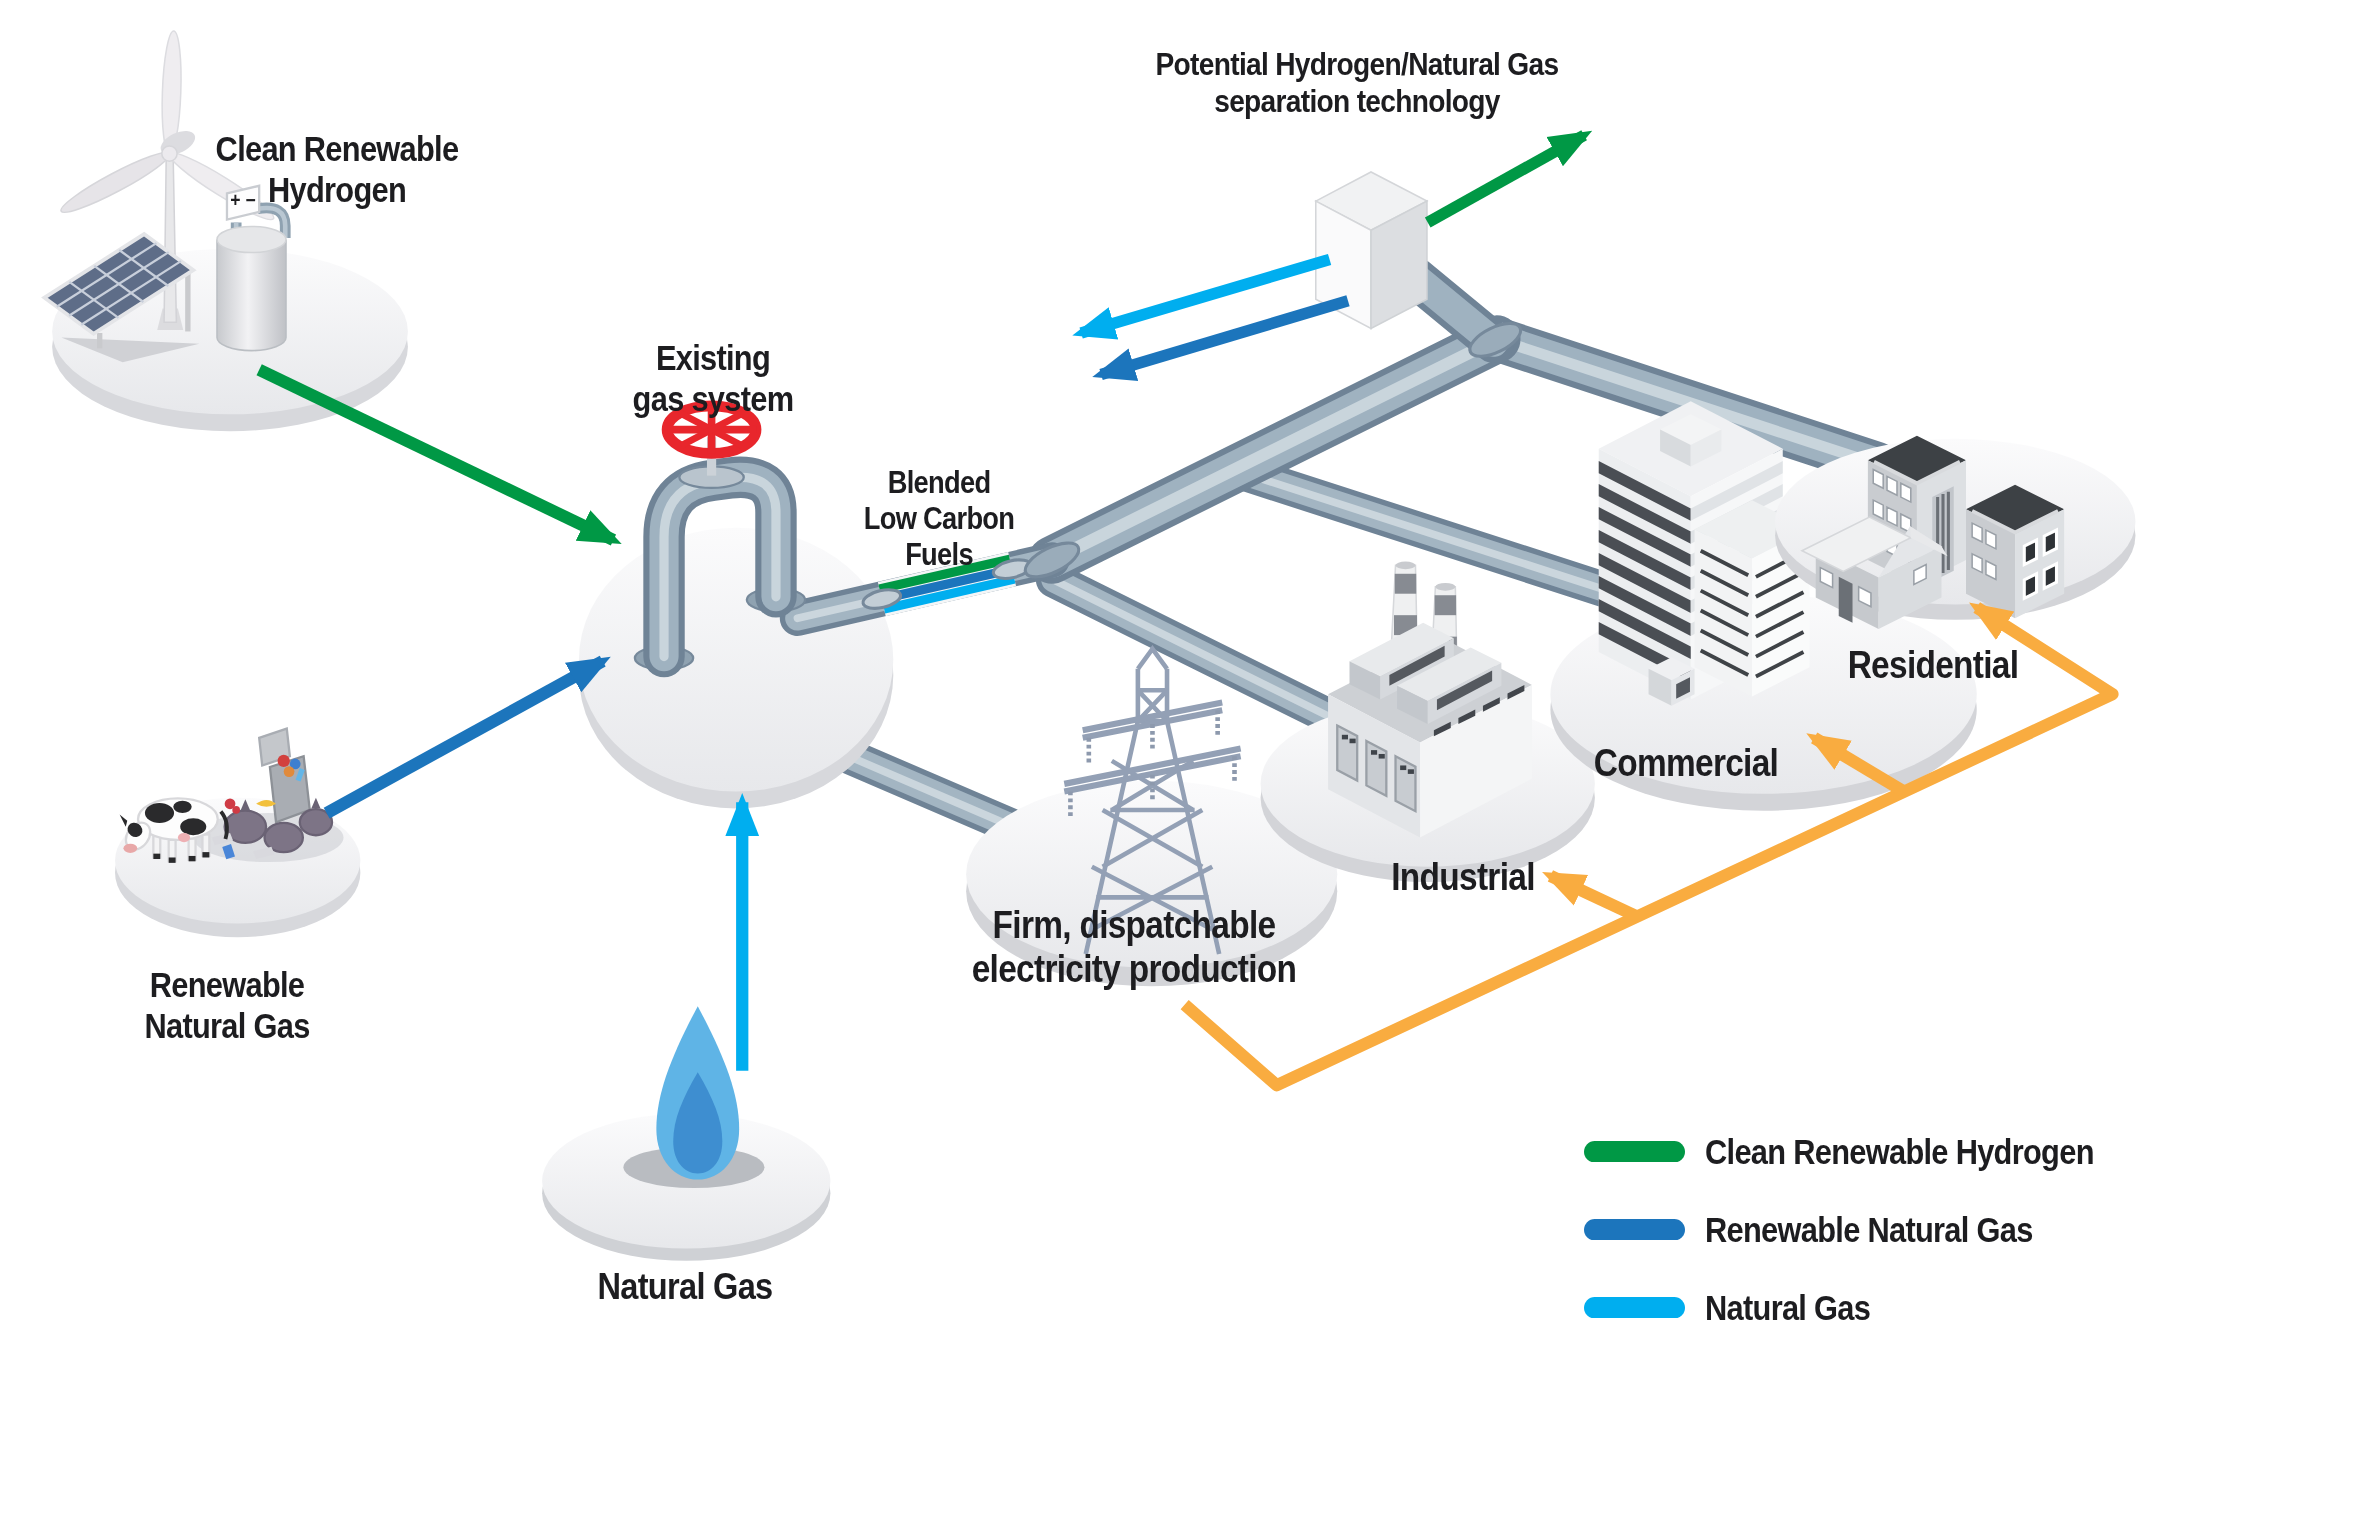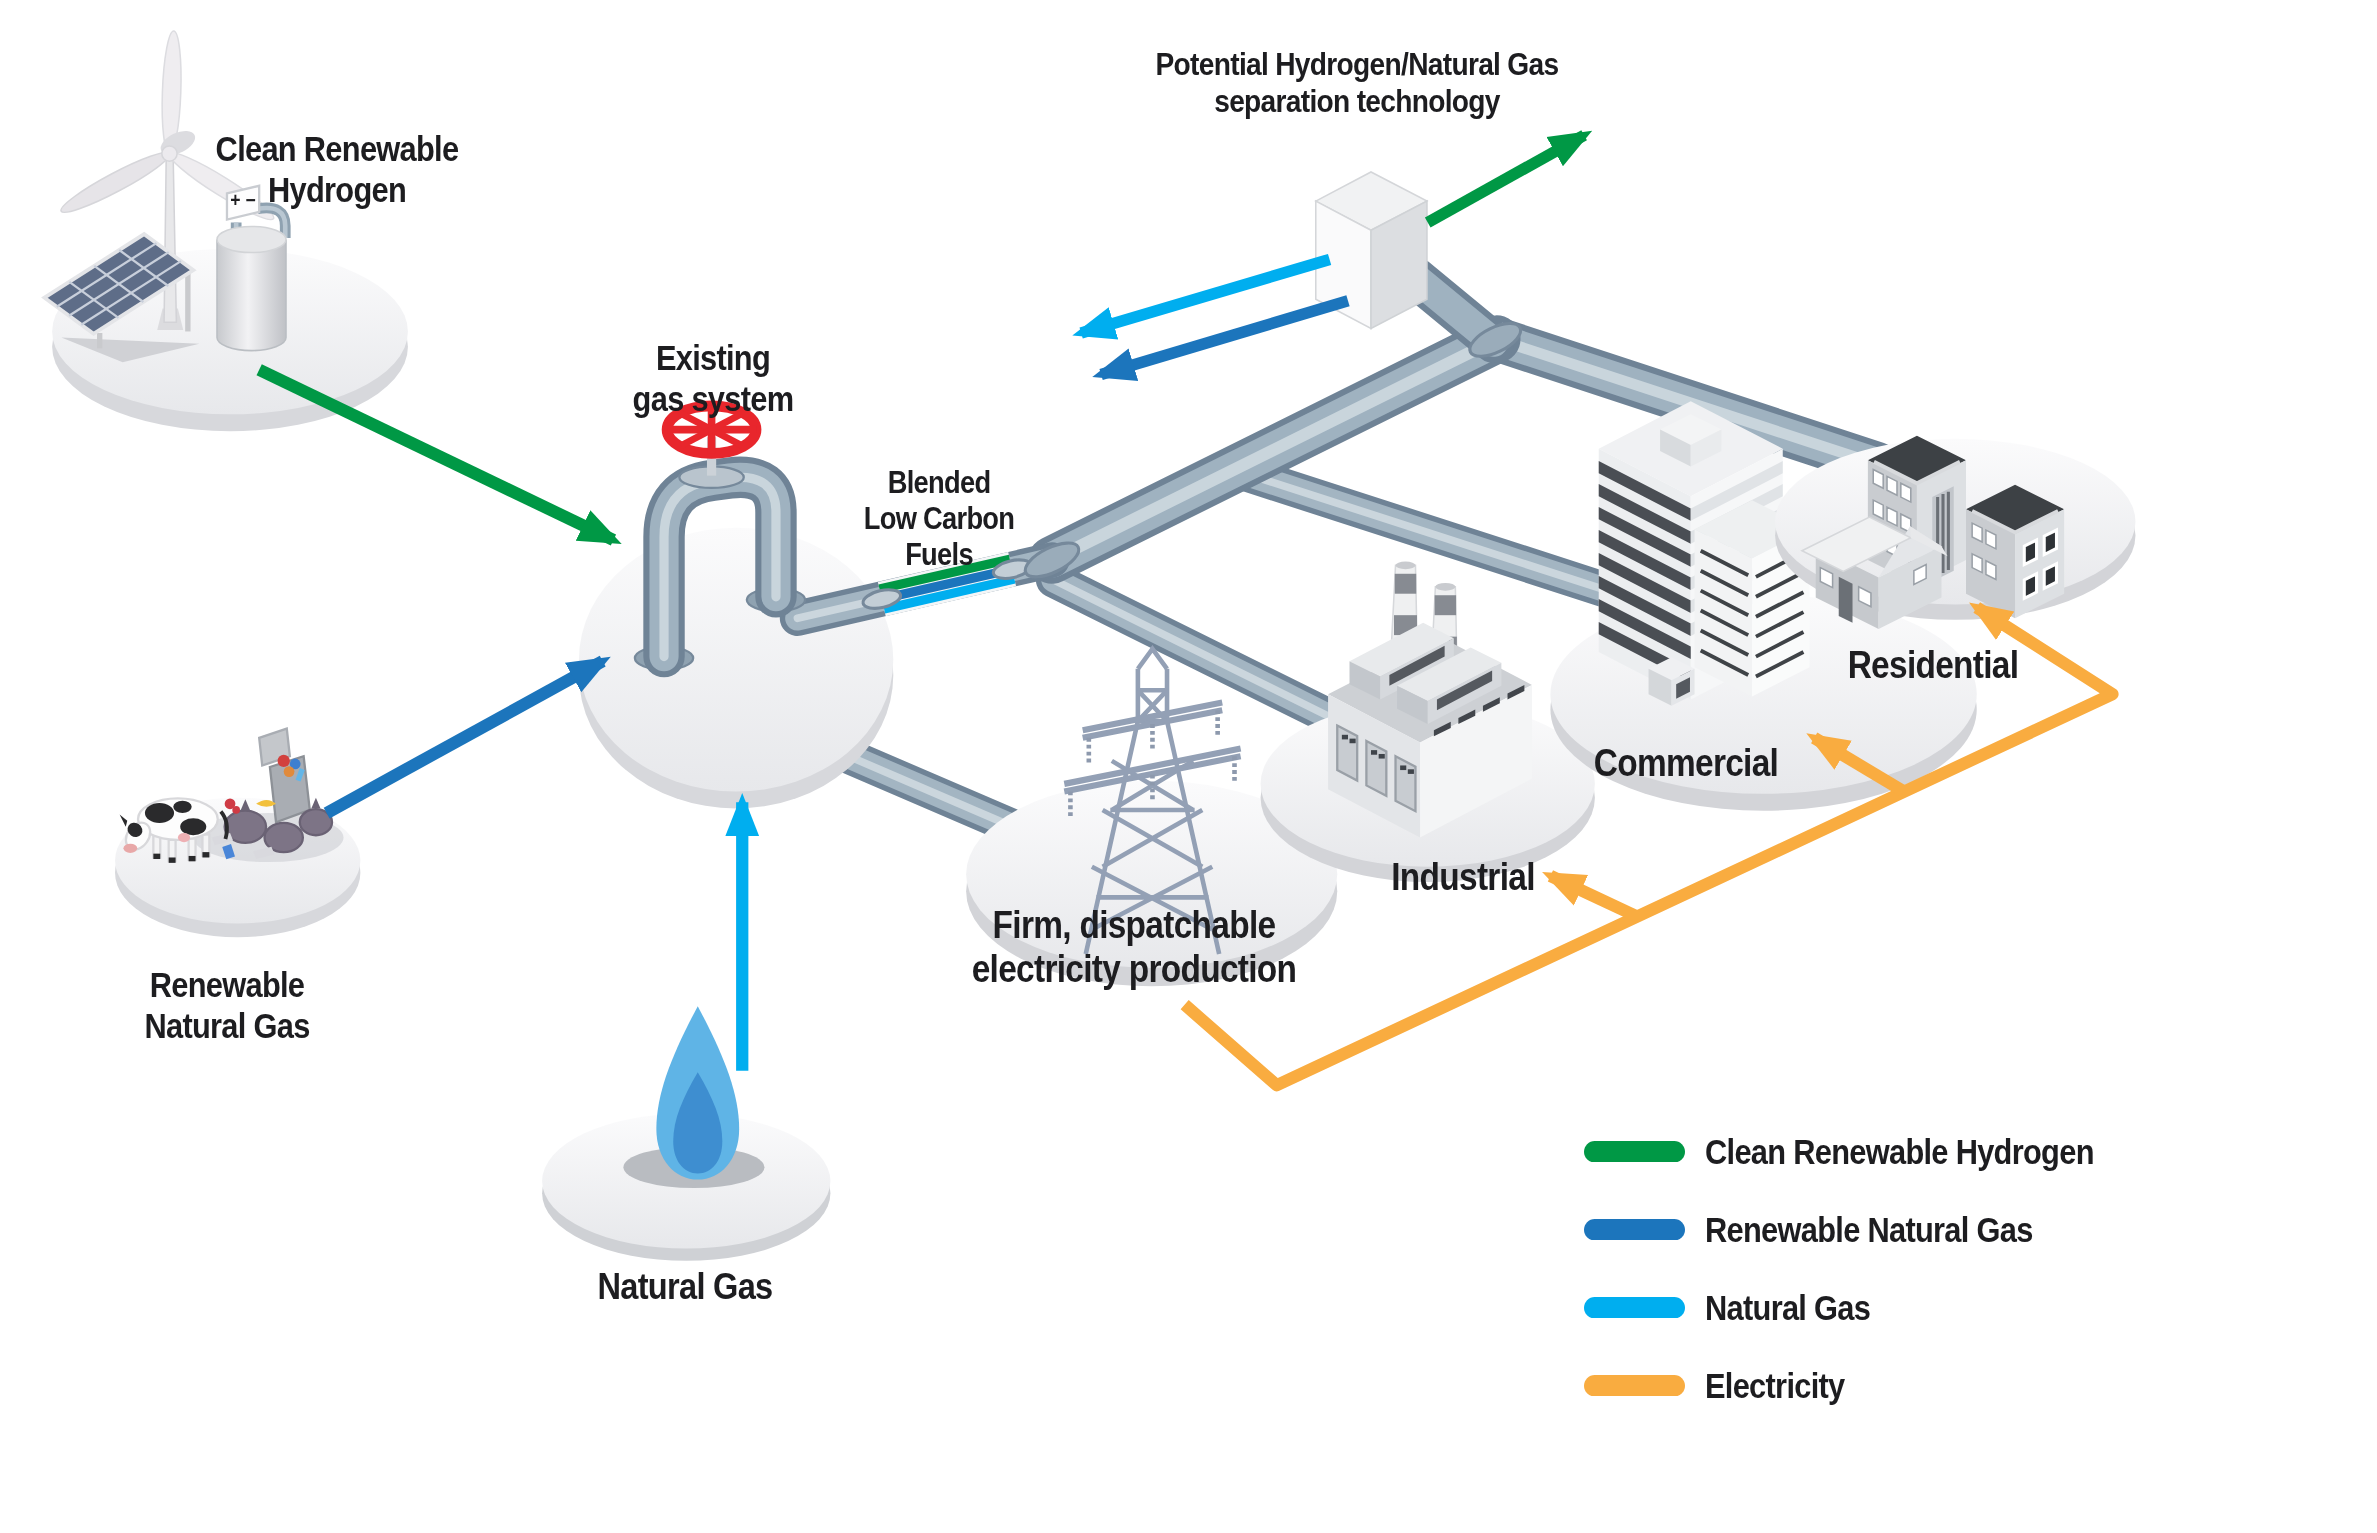--- a/index.html
+++ b/index.html
@@ -460,22 +460,16 @@
       <rect x="0" y="0" width="132" height="28" rx="14" fill="#1C75BC"></rect>
         </svg>
     <span class="legend-label">Renewable Natural Gas</span>
   </div>
   <div class="legend-row">
     <svg class="sw" width="101" height="21.5" viewBox="0 0 132 28">
       <rect x="0" y="0" width="132" height="28" rx="14" fill="#00AEEF"></rect>
         </svg>
     <span class="legend-label">Natural Gas</span>
   </div>
-  <div class="legend-row">
-    <svg class="sw" width="101" height="21.5" viewBox="0 0 132 28">
-      <rect x="0" y="0" width="132" height="28" rx="14" fill="#F9AC40"></rect>
-        </svg>
-    <span class="legend-label">Electricity</span>
-  </div>
 </div>
 
 </div>
 
 
 </body></html>

